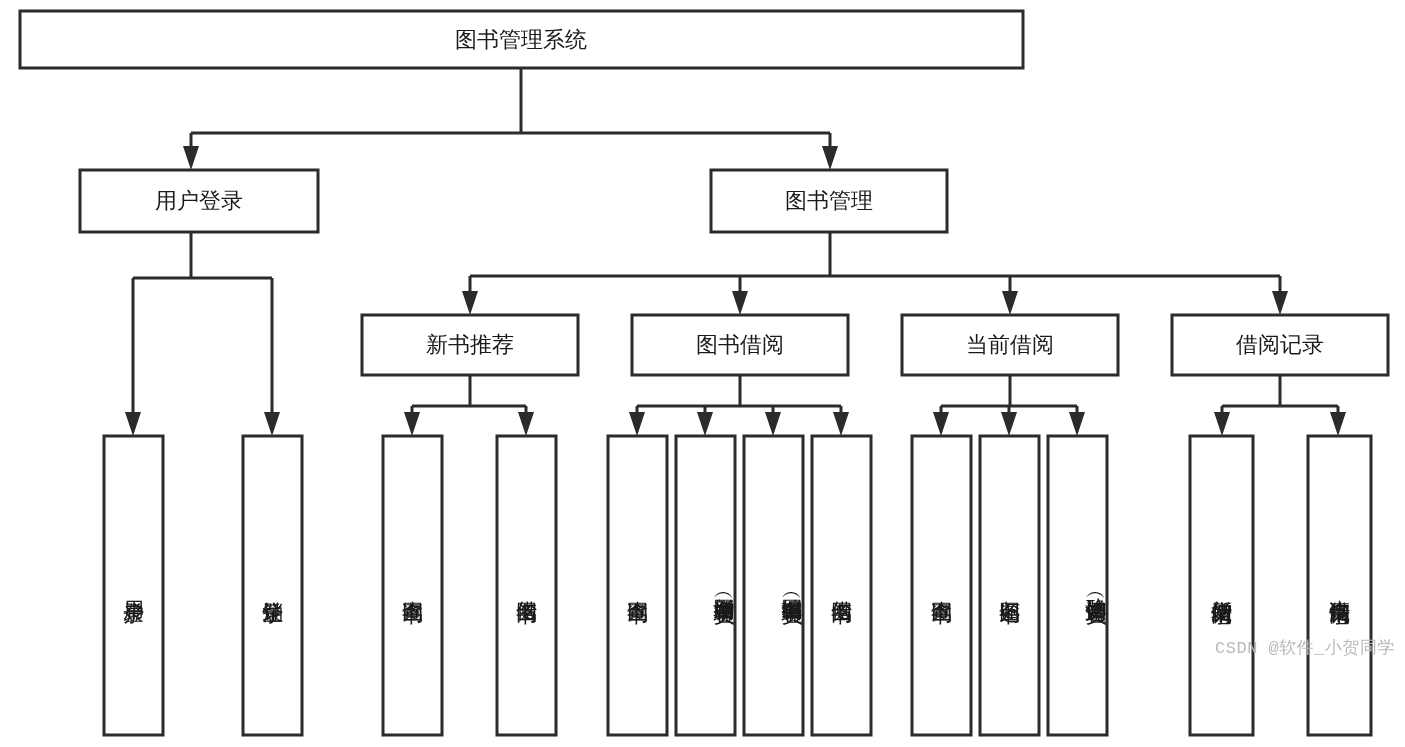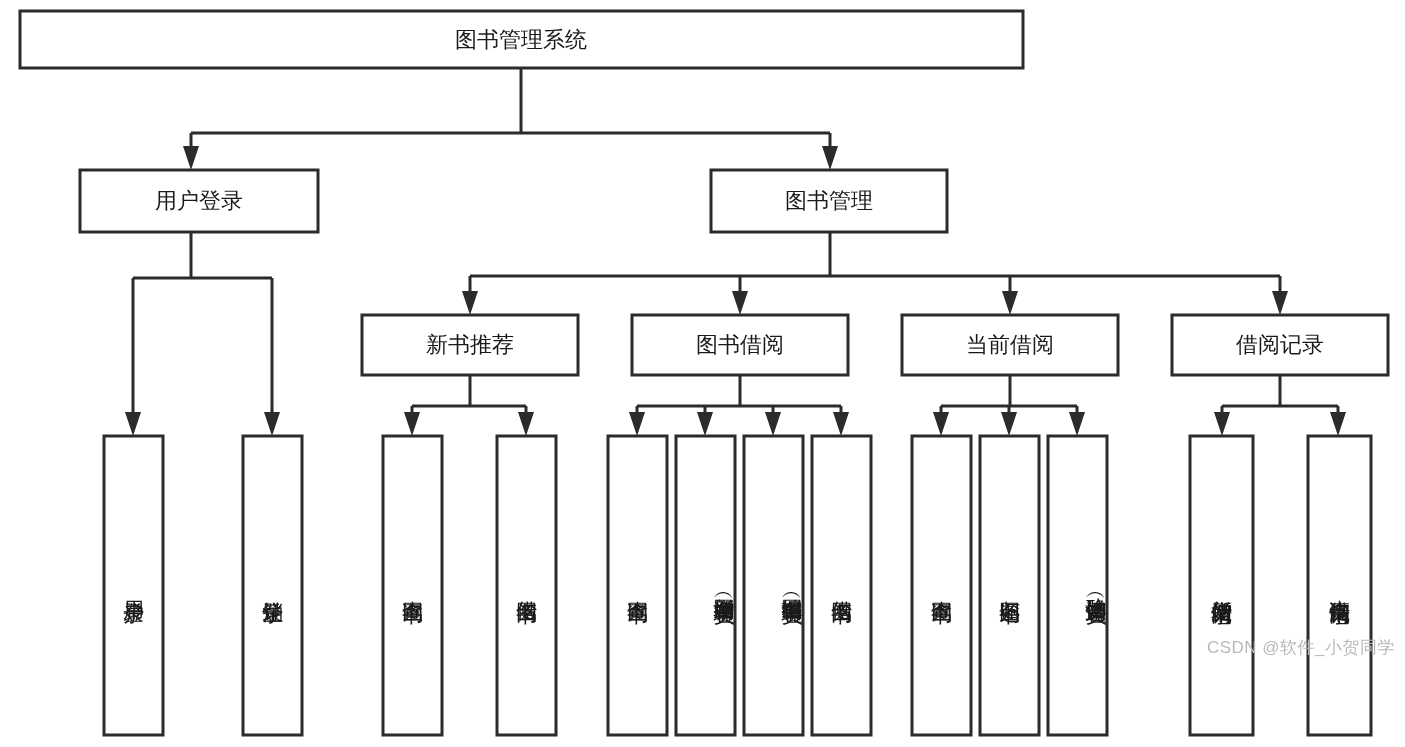--- a/index.html
+++ b/index.html
@@ -59,21 +59,21 @@
     display: flex;
     align-items: center;
     justify-content: center;
     white-space: nowrap;
     pointer-events: none;
   }
   .watermark {
     position: absolute;
     right: 10px;
     bottom: 6px;
-    font-family: Liberation Sans, sans-serif;
+    font-family: Liberation Mono, monospace;
     font-size: 17px;
     color: #b9b9b9;
     letter-spacing: 0.5px;
     white-space: nowrap;
   }
 </style>
 </head>
 <body>
 
 <div id="diagram-root">

